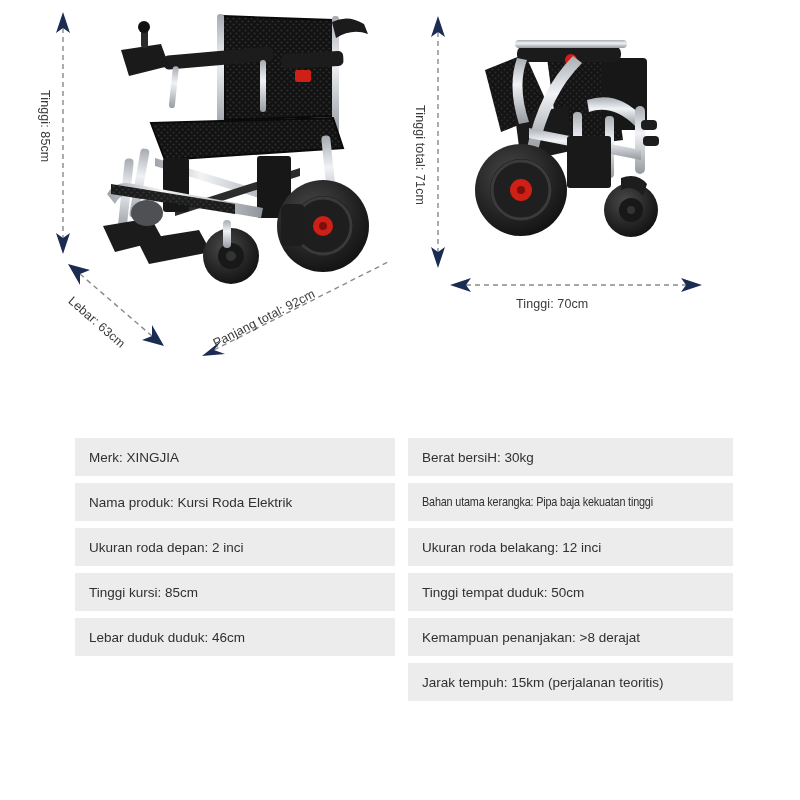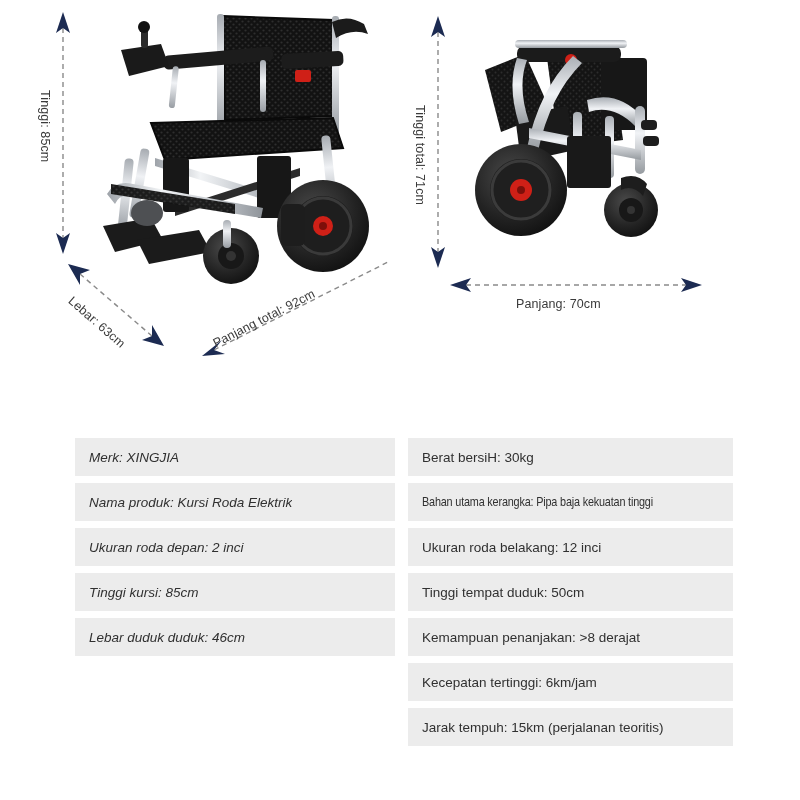--- a/index.html
+++ b/index.html
@@ -37,21 +37,21 @@
 
   
   .spec-table{
     position:absolute;
     left:75px;top:438px;
     width:658px;
     display:flex;
     gap:13px;
   }
   .spec-col{display:flex;flex-direction:column;gap:7px;}
-  .spec-col.left{width:320px;font-style:italic;}
+  .spec-col.left{width:320px;}
   .spec-col.right{width:325px;}
   .spec-row{
     background:#ececec;
     height:38px;
     display:flex;
     align-items:center;
     padding:0 0 0 14px;
     box-sizing:border-box;
   }
   .spec-row span{
@@ -239,21 +239,21 @@
         <polygon points="28,16 21,37 28,32 35,37" fill="#1c2b52"></polygon>
         <polygon points="28,268 21,247 28,252 35,247" fill="#1c2b52"></polygon>
 
         <line x1="56" y1="285" x2="276" y2="285" stroke="#8a8a8a" stroke-width="1.4" stroke-dasharray="5,4"></line>
         <polygon points="40,285 61,278 56,285 61,292" fill="#1c2b52"></polygon>
         <polygon points="292,285 271,278 276,285 271,292" fill="#1c2b52"></polygon>
       </svg>
 
       <div class="dim-label vert-label" style="left:17px;top:105px;transform:rotate(90deg);">Tinggi total: 71cm</div>
 
-      <div class="dim-label" style="left:106px;top:297px;">Panjang: 70cm</div>
+      <div class="dim-label" style="left:106px;top:297px;">Tinggi: 70cm</div>
     </div>
   </div>
 
   <div class="spec-table">
 
     <div class="spec-col left">
       <div class="spec-row">
           <span>Merk: XINGJIA</span>
         </div>
       <div class="spec-row">
@@ -280,21 +280,18 @@
       <div class="spec-row">
           <span>Ukuran roda belakang: 12 inci</span>
         </div>
       <div class="spec-row">
           <span>Tinggi tempat duduk: 50cm</span>
         </div>
       <div class="spec-row">
           <span>Kemampuan penanjakan: &gt;8 derajat</span>
         </div>
       <div class="spec-row">
-          <span>Kecepatan tertinggi: 6km/jam</span>
-        </div>
-      <div class="spec-row">
           <span>Jarak tempuh: 15km (perjalanan teoritis)</span>
         </div>
     </div>
   </div>
 
 </div>
 
 </body></html>

